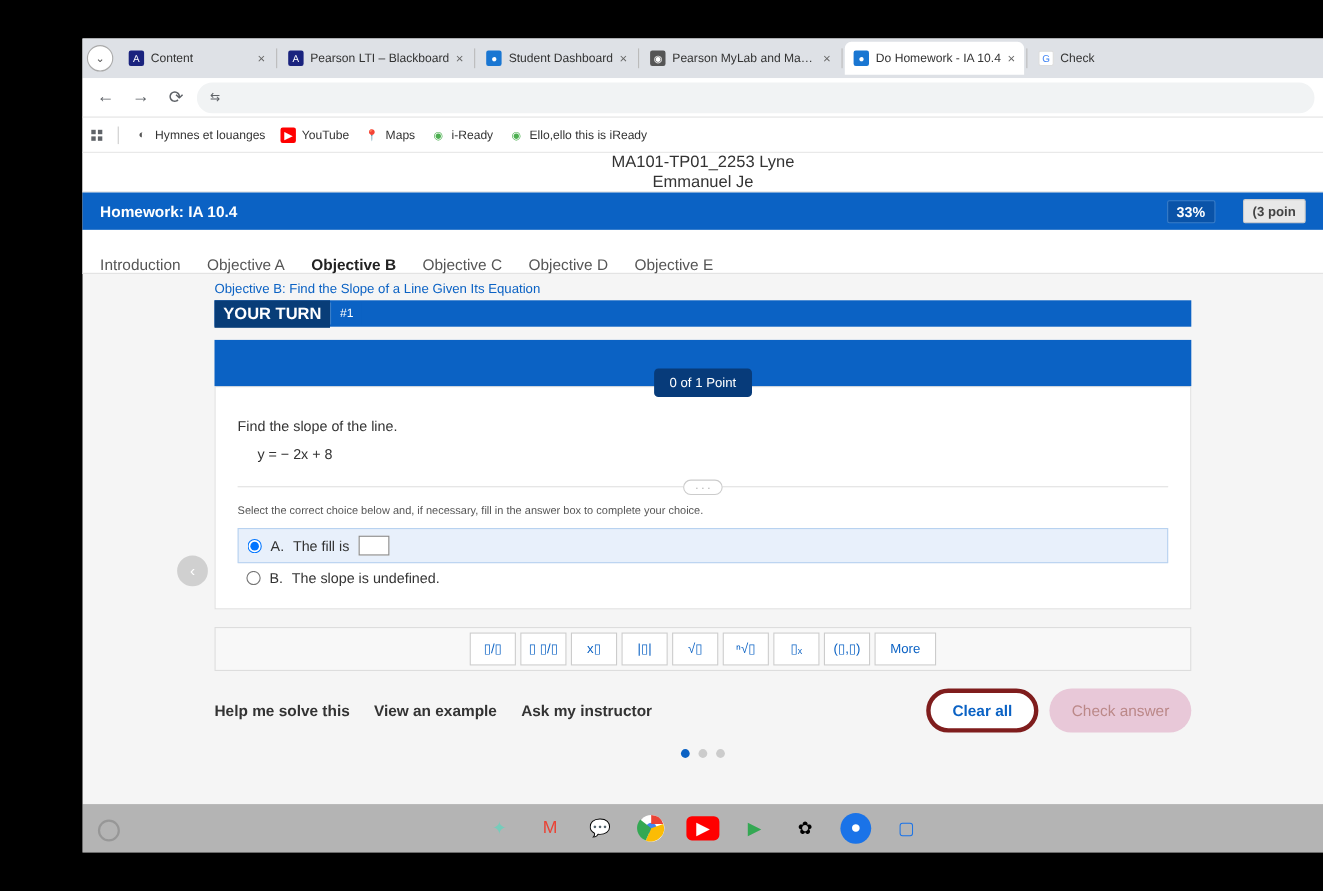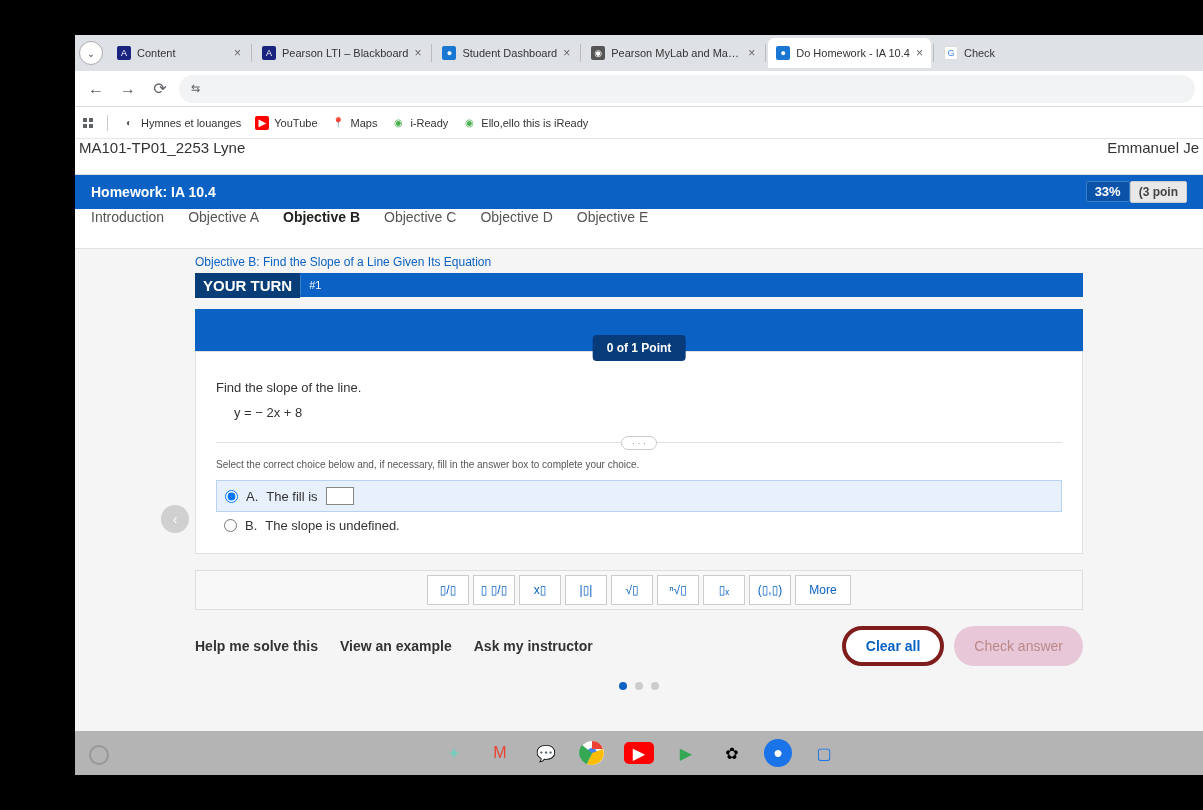--- a/index.html
+++ b/index.html
@@ -29,42 +29,42 @@
 .url-field .lock { font-size: 11px; color: #5f6368; }
 
 
 .bookmarks { height: 32px; background: #fff; display: flex; align-items: center; padding: 0 8px; gap: 14px; font-size: 11px; color: #333; border-bottom: 1px solid #e5e5e5; }
 .bookmarks .bm { display: flex; align-items: center; gap: 5px; }
 .bm-icon { width: 14px; height: 14px; display: inline-flex; align-items: center; justify-content: center; font-size: 10px; }
 .apps-icon { display: grid; grid-template-columns: 4px 4px; grid-template-rows: 4px 4px; gap: 2px; }
 .apps-icon span { background: #5f6368; }
 
 
-.course-header { height: 36px; background: #fff; display: flex; align-items: flex-start; justify-content: space-between; padding: 0 4px; font-size: 15px; color: #333; border-bottom: 1px solid #ddd; }
+.course-header { height: 36px; background: #fff; display: flex; align-items: center; justify-content: space-between; padding: 0 20px; font-size: 15px; color: #333; border-bottom: 1px solid #ddd; flex-direction: column; }
 
 
 .hw-header { height: 34px; background: #0b62c4; color: #fff; display: flex; align-items: center; justify-content: space-between; padding: 0 16px; font-size: 14px; font-weight: bold; }
-.hw-header .right { display: flex; align-items: flex-start; gap: 0; }
+.hw-header .right { display: flex; align-items: center; gap: 25px; }
 .score-box { background: #0a53a8; border: 1px solid #3a7dc7; padding: 2px 8px; border-radius: 2px; font-size: 13px; }
 .points-box { background: #e8e8e8; color: #444; padding: 3px 8px; border-radius: 2px; font-size: 12px; border: 1px solid #ccc; }
 
 
-.obj-tabs { height: 40px; background: #fff; display: flex; align-items: flex-start; padding: 0 16px; gap: 24px; font-size: 14px; color: #555; border-bottom: 1px solid #e0e0e0; }
+.obj-tabs { height: 40px; background: #fff; display: flex; align-items: flex-end; padding: 0 16px; gap: 24px; font-size: 14px; color: #555; border-bottom: 1px solid #e0e0e0; }
 .obj-tabs .tab-item.active { font-weight: bold; color: #222; }
 
 
 .obj-title-row { padding: 6px 120px 0; font-size: 12px; color: #0b62c4; }
 .turn-bar { margin: 4px 120px 0; height: 24px; background: #0b62c4; display: flex; align-items: center; }
 .turn-badge { background: #083d78; color: #fff; font-size: 15px; font-weight: bold; padding: 4px 8px; }
 .turn-num { background: #0b62c4; color: #fff; font-size: 11px; padding: 4px 8px; border-left: 1px solid #3a7dc7; }
 
 
 .q-wrap { margin: 12px 120px 0; position: relative; }
 .q-header-blue { height: 42px; background: #0b62c4; position: relative; }
-.points-pill { position: absolute; left: 50%; transform: translateX(-50%); bottom: -10px; background: #073b7a; color: #fff; font-size: 12px; font-weight: bold; padding: 6px 14px; border-radius: 4px; }
+.points-pill { position: absolute; left: 50%; transform: translateX(-50%); bottom: -10px; background: #073b7a; color: #fff; font-size: 12px; font-weight: normal; padding: 6px 14px; border-radius: 4px; }
 .q-body { background: #fff; padding: 28px 20px 14px; border: 1px solid #e0e0e0; font-size: 13px; color: #333; }
 .q-body .prompt { margin-bottom: 10px; }
 .q-body .eq { margin-left: 18px; margin-bottom: 14px; }
 .divider-pill { text-align: center; margin: 10px 0; position: relative; }
 .divider-pill::before { content: ""; position: absolute; left: 0; right: 0; top: 50%; height: 1px; background: #e0e0e0; }
 .divider-pill span { position: relative; background: #fff; border: 1px solid #ccc; border-radius: 10px; padding: 1px 10px; font-size: 9px; color: #888; }
 .instr { font-size: 10px; color: #555; margin-bottom: 10px; }
 .choice { display: flex; align-items: center; gap: 8px; padding: 6px 8px; font-size: 13px; }
 .choice.selected { background: #e8f0fb; border: 1px solid #b8d2f0; }
 .choice input[type=radio] { margin: 0; }

